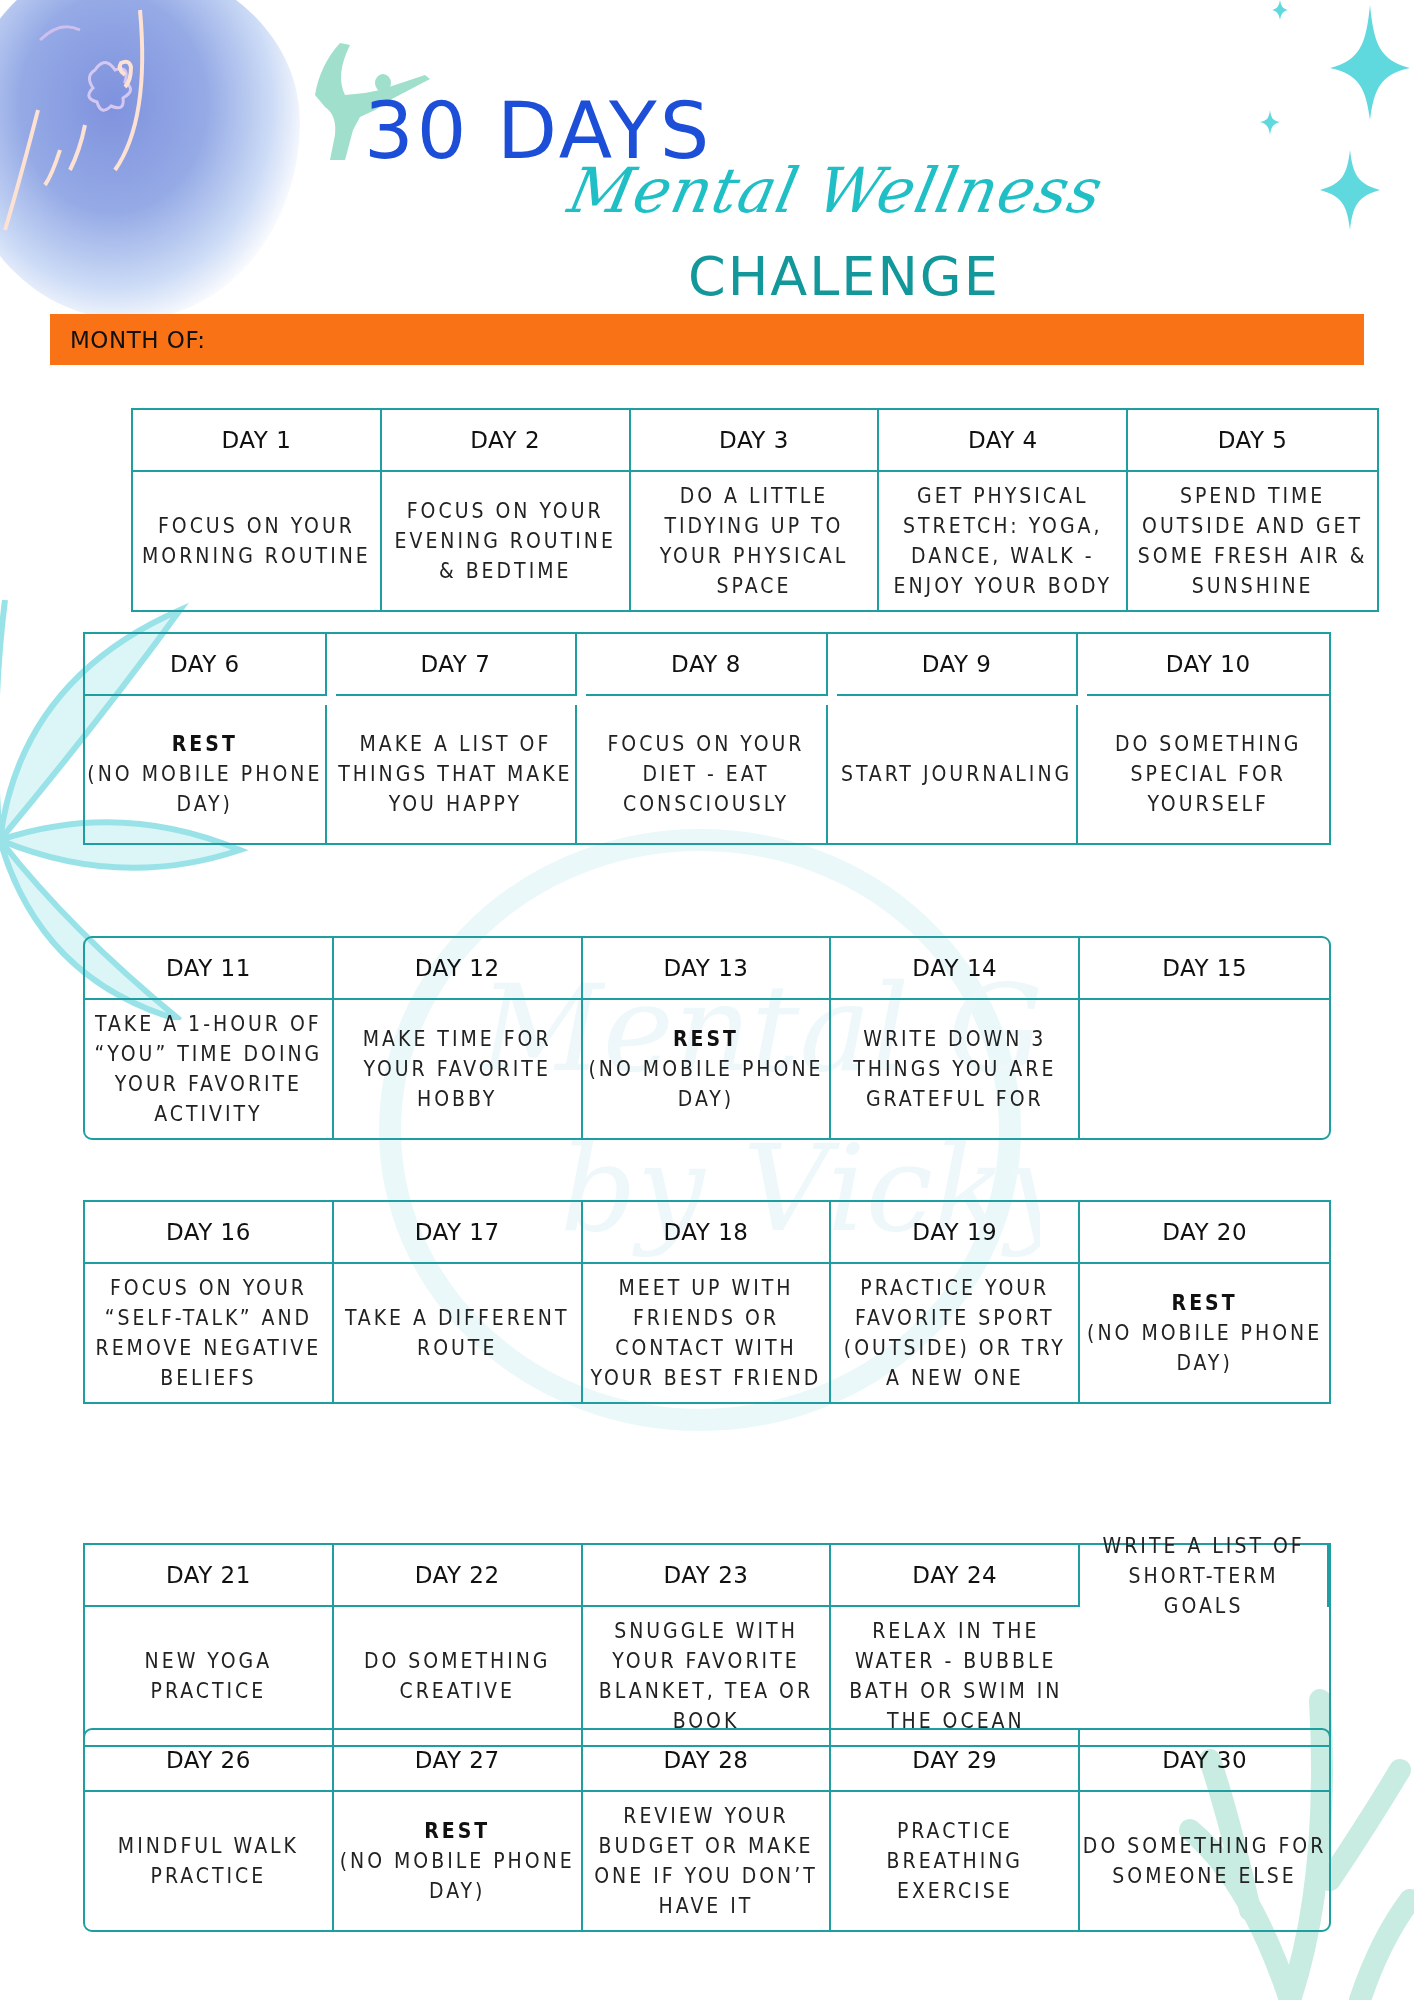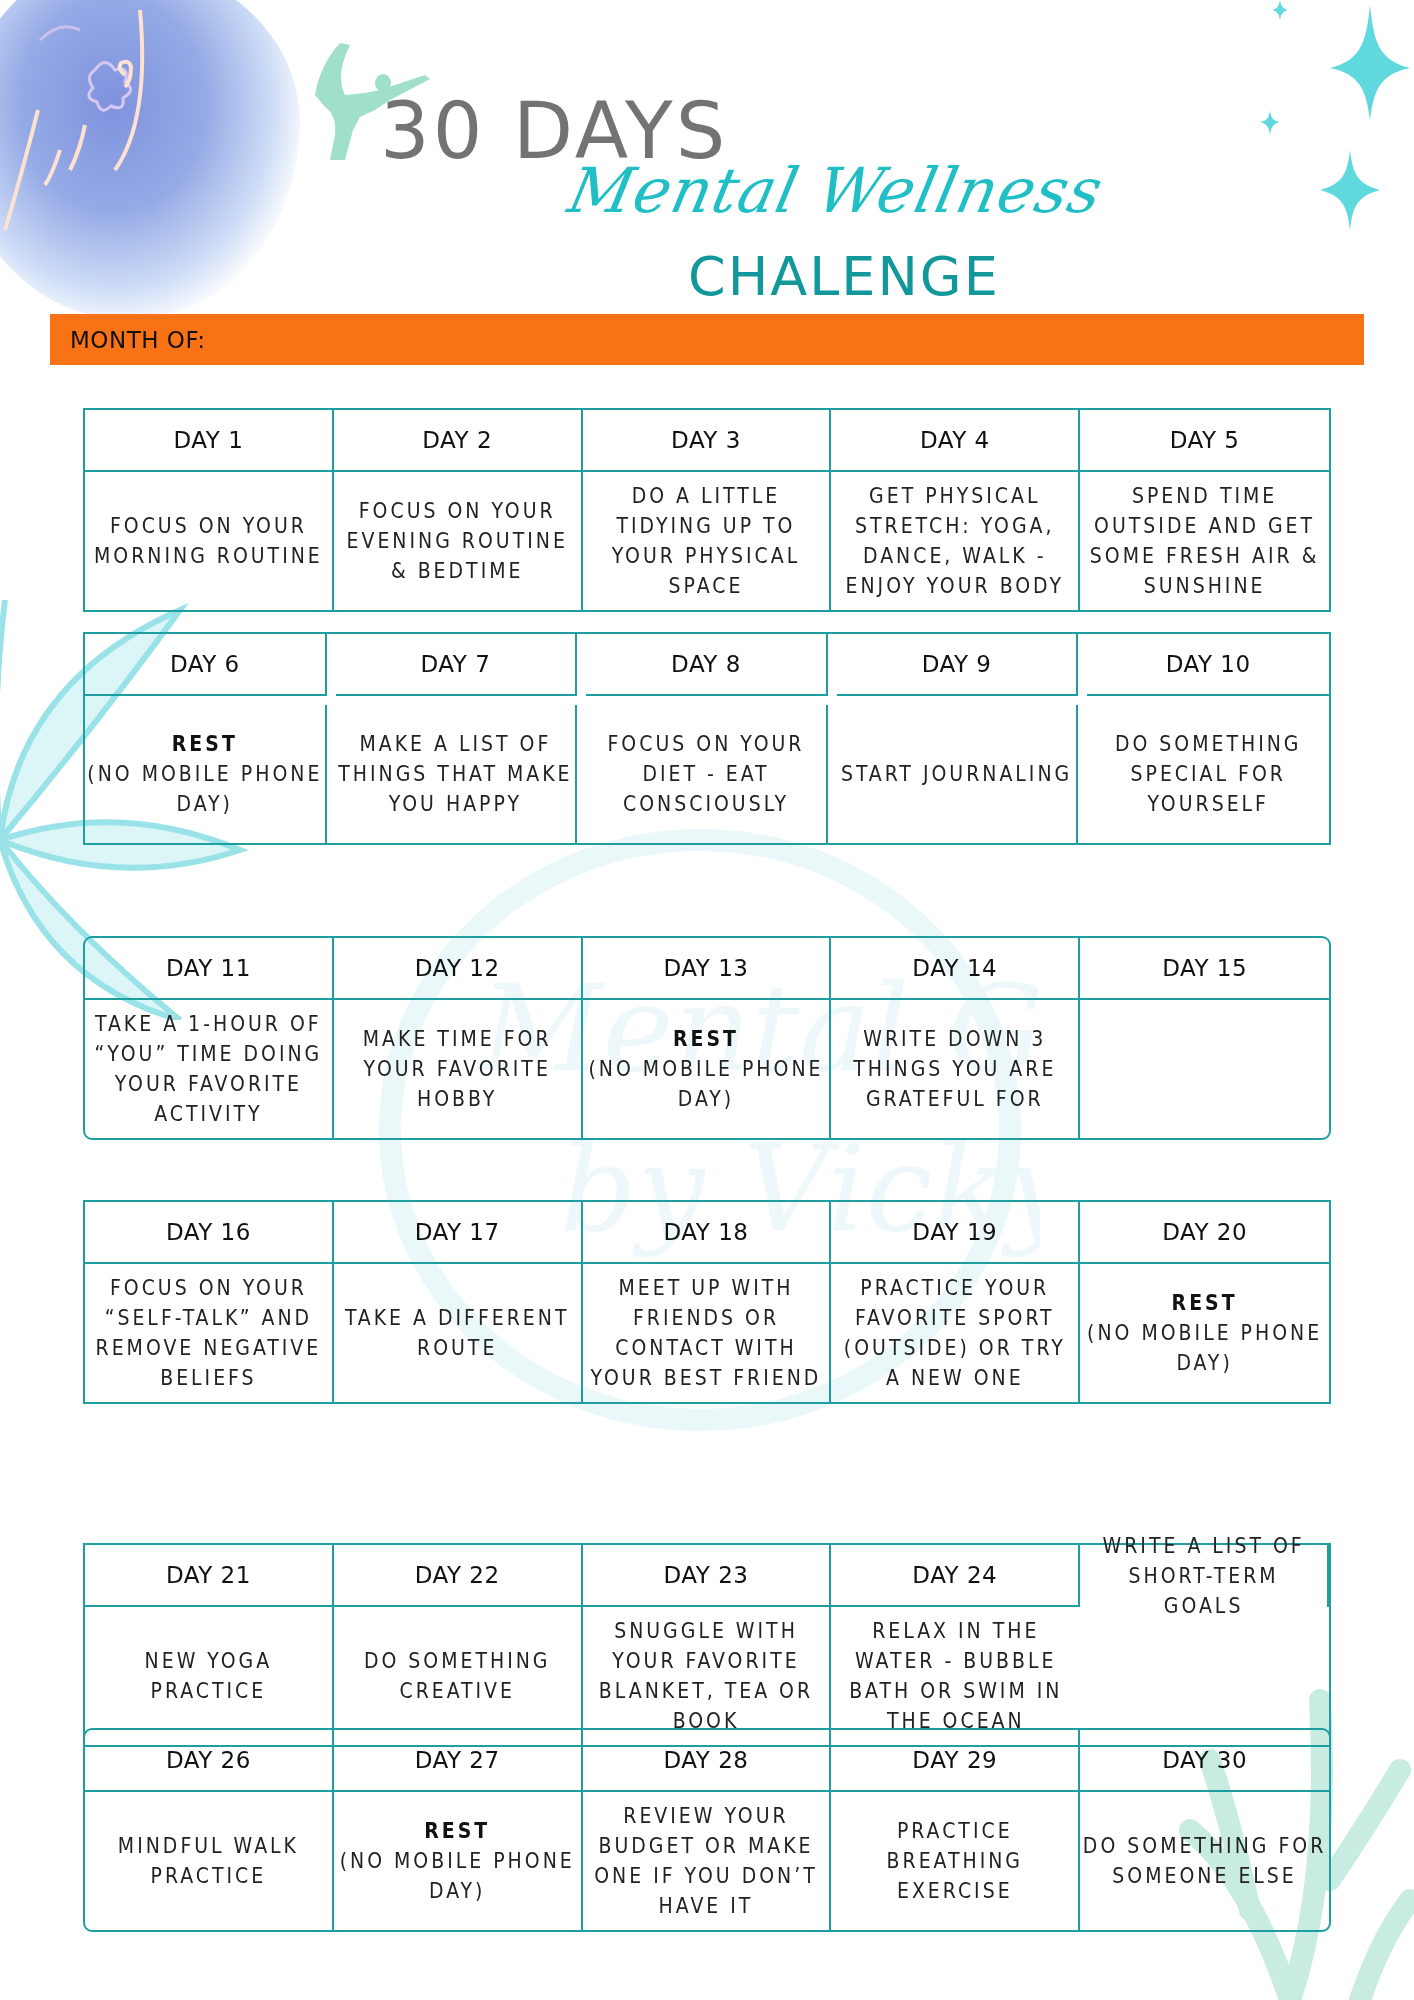--- a/index.html
+++ b/index.html
@@ -17,22 +17,22 @@
     }
     .watercolor-svg { left:0; top:0; width:300px; height:320px; }
     .yoga { left:305px; top:35px; width:150px; height:130px; }
     .sparkles { left:1250px; top:0; width:164px; height:260px; }
     .leaf-flower { left:-20px; top:600px; width:290px; height:420px; }
     .watermark { left:360px; top:810px; width:680px; height:640px; }
     .coral { left:1130px; top:1680px; width:284px; height:320px; }
 
     .title-block { position:absolute; left:0; top:0; width:1414px; height:310px; }
     .title-30 {
-      position:absolute; left:380px; top:92px;
-      font-family:"DejaVu Sans", sans-serif; font-size:78px; color:#737373;
+      position:absolute; left:364px; top:92px;
+      font-family:"DejaVu Sans", sans-serif; font-size:78px; color:#1d4ed8;
       letter-spacing:3px; line-height:1; font-weight:normal;
     }
     .title-script {
       position:absolute; left:570px; top:160px;
       font-family:"DejaVu Serif", serif; font-style:italic; font-size:62px;
       color:#1fbfc5; letter-spacing:1px; line-height:1;
       transform:skewX(-12deg);
     }
     .title-chal {
       position:absolute; left:688px; top:250px;
@@ -141,21 +141,21 @@
   <div class="title-script">Mental Wellness</div>
   <div class="title-chal">CHALENGE</div>
 </div>
 
 <div class="month-bar">
   <span class="month-label">MONTH OF:</span>
   <input class="month-input" value="" style="">
 </div>
 
 <div id="weeks-container">
-    <div class="week" style="top: 408px;">
+    <div class="week" style="top: 408px; margin-left: 48px;">
       <div class="cell head">DAY 1</div>
       <div class="cell head">DAY 2</div>
       <div class="cell head">DAY 3</div>
       <div class="cell head">DAY 4</div>
       <div class="cell head last">DAY 5</div>
       <div class="cell body">
         <span class="task">FOCUS ON YOUR
 MORNING ROUTINE</span>
       </div>
       <div class="cell body">

